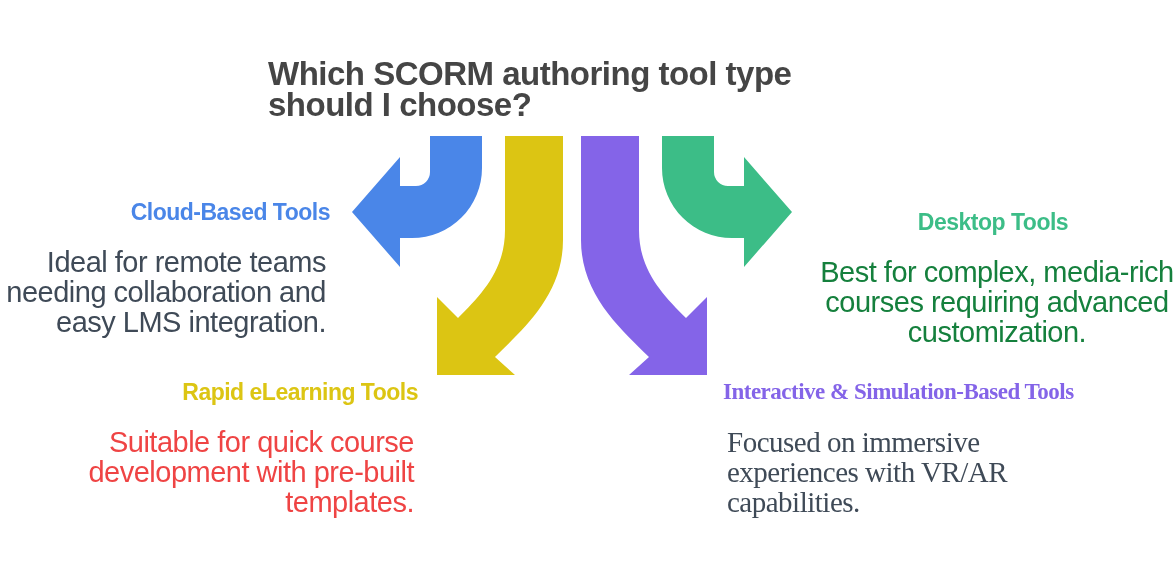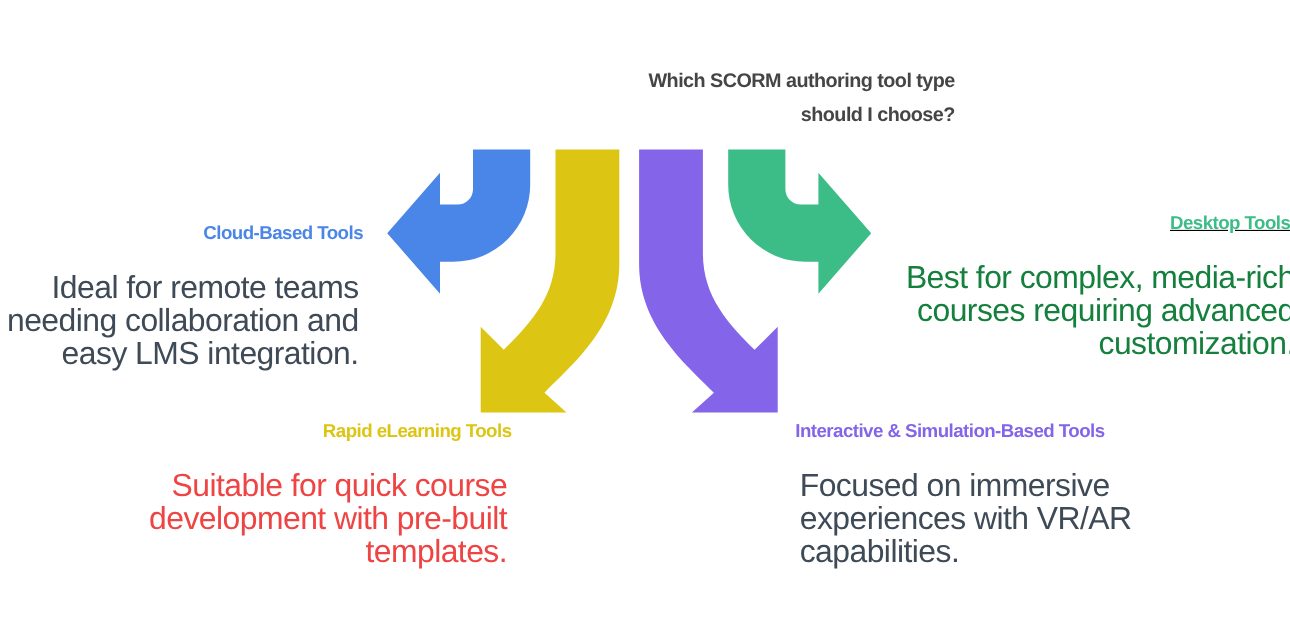--- a/index.html
+++ b/index.html
@@ -6,48 +6,48 @@
   .canvas{
     position:relative;
     width:1173px;height:573px;
     background:#ffffff;
     overflow:hidden;
     font-family:"Liberation Sans", sans-serif;
   }
   .title{
     position:absolute;
     left:268px;top:58px;width:600px;
-    text-align:right;
-    font-size:18px;line-height:31px;font-weight:700;
+    text-align:left;
+    font-size:33px;line-height:31px;font-weight:700;
     letter-spacing:-0.5px;
     white-space:pre-line;
     margin:0;
   }
   .arrows-svg{position:absolute;left:0;top:0;}
   .section{position:absolute;}
   .section .heading{
-    font-size:17px;font-weight:700;line-height:28px;
+    font-size:23px;font-weight:700;line-height:28px;
     letter-spacing:-0.5px;white-space:nowrap;margin:0;
   }
   .section .body{
     position:absolute;
     font-size:29px;font-weight:400;line-height:30px;
     letter-spacing:-0.5px;white-space:pre-line;margin:4px;
   }
   
   .sec-cloud{left:0;top:198px;width:330px;text-align:right;}
   .sec-cloud .body{top:45px;right:0;width:330px;}
   
-  .sec-desktop{left:813px;top:189px;width:360px;text-align:right;text-decoration:underline;}
+  .sec-desktop{left:813px;top:208px;width:360px;text-align:center;}
   .sec-desktop .body{top:45px;left:0;width:360px;}
   
-  .sec-rapid{left:0;top:378px;width:418px;text-align:right;padding-left:47px;}
+  .sec-rapid{left:0;top:378px;width:418px;text-align:right;}
   .sec-rapid .body{top:45px;right:0;width:418px;}
   
-  .sec-interactive{left:723px;top:378px;width:450px;text-align:left;}
+  .sec-interactive{left:723px;top:378px;width:450px;text-align:left;font-family:Liberation Serif, serif;}
   .sec-interactive .body{top:45px;left:0;width:450px;}
 </style>
 </head>
 <body>
 
 <div class="canvas">
 
   <h1 class="title" style="color: rgb(69, 69, 69);">Which SCORM authoring tool type
 should I choose?</h1>
 

